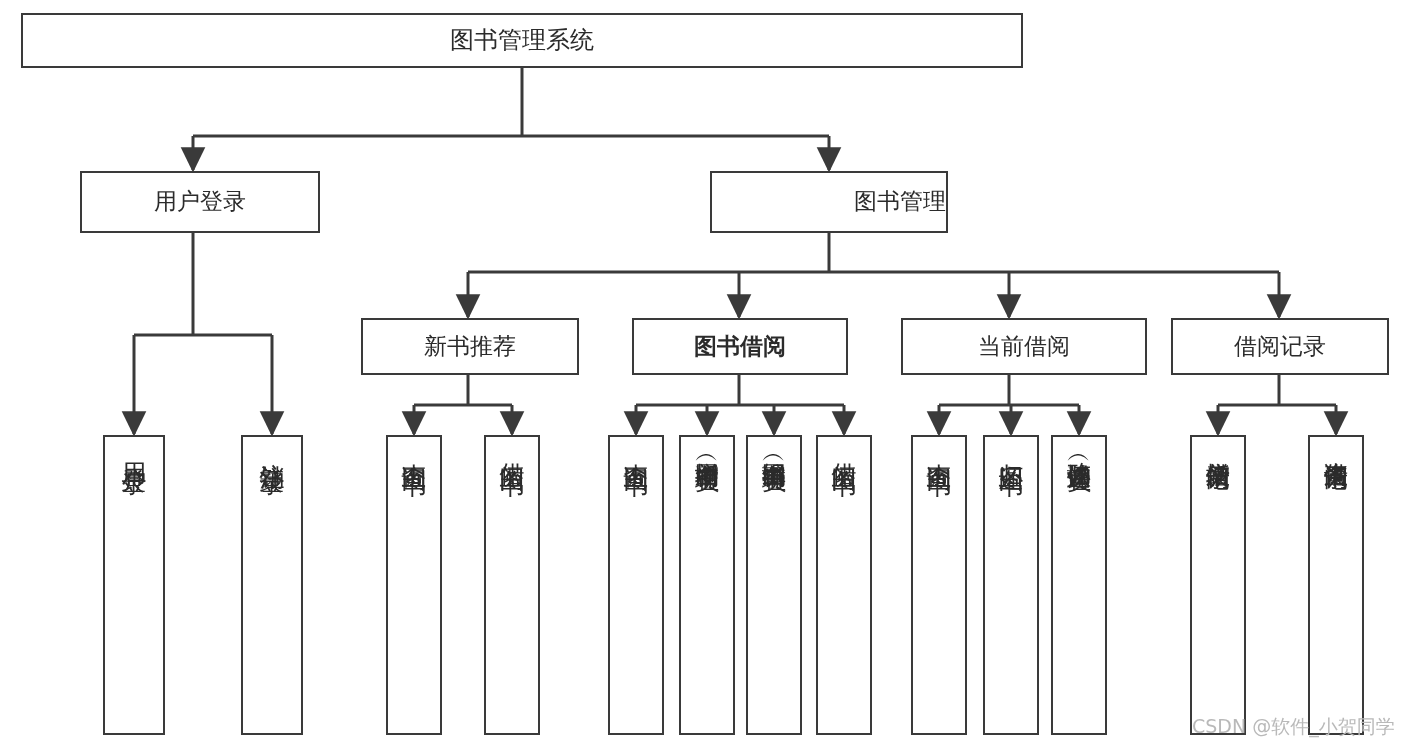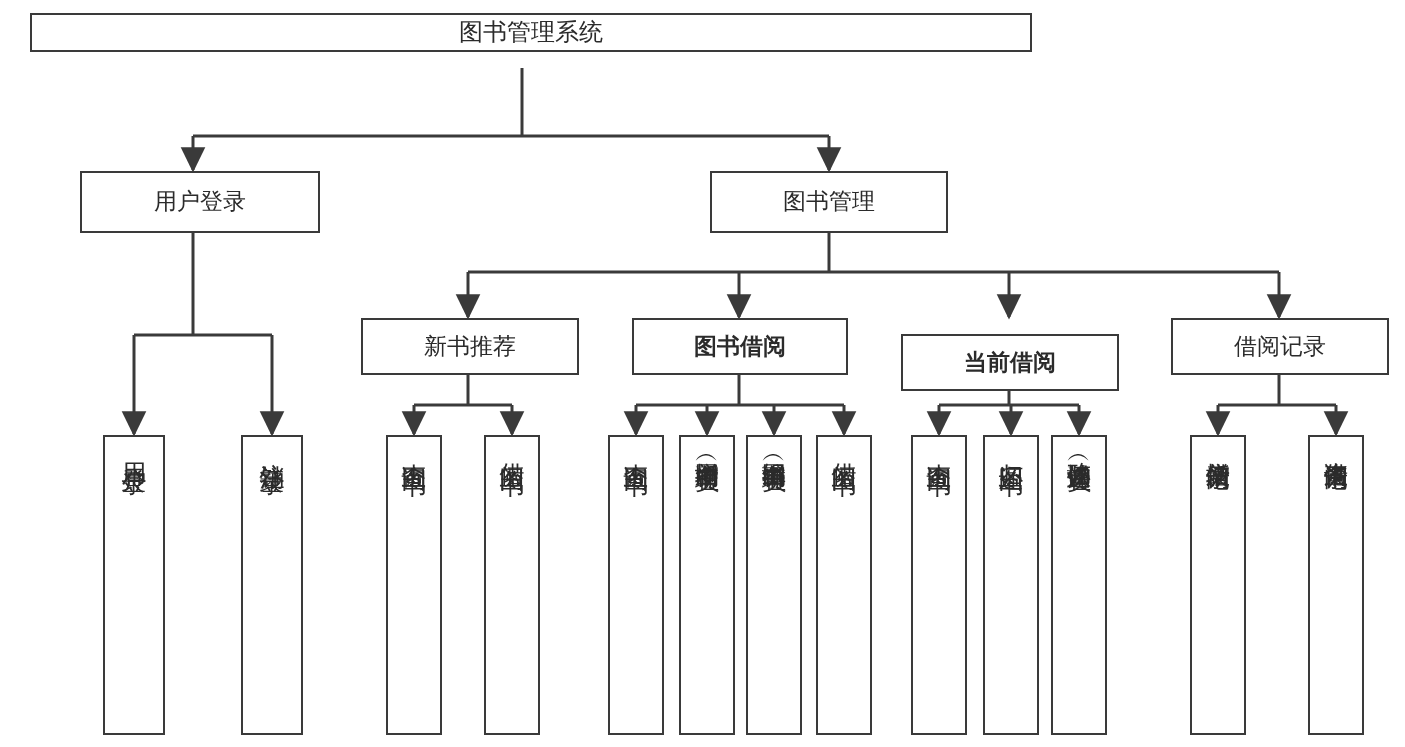--- a/index.html
+++ b/index.html
@@ -116,36 +116,36 @@
         <line x1="1011" y1="405" x2="1011" y2="434" stroke="#3a3a3a" stroke-width="3" marker-end="url(#arrowhead)"></line>
         <line x1="1079" y1="405" x2="1079" y2="434" stroke="#3a3a3a" stroke-width="3" marker-end="url(#arrowhead)"></line>
         <line x1="1279" y1="375" x2="1279" y2="405" stroke="#3a3a3a" stroke-width="3"></line>
         <line x1="1218" y1="405" x2="1336" y2="405" stroke="#3a3a3a" stroke-width="3"></line>
         <line x1="1218" y1="405" x2="1218" y2="434" stroke="#3a3a3a" stroke-width="3" marker-end="url(#arrowhead)"></line>
         <line x1="1336" y1="405" x2="1336" y2="434" stroke="#3a3a3a" stroke-width="3" marker-end="url(#arrowhead)"></line>
       </g>
   </svg>
 
   <div id="node-layer">
-      <div class="node horizontal root" style="left: 30px; top: 13px; width: 1002px; height: 39px;">
+      <div class="node horizontal root" style="left: 21px; top: 13px; width: 1002px; height: 55px;">
         <span class="node-label">图书管理系统</span>
       </div>
       <div class="node horizontal" style="left: 80px; top: 171px; width: 240px; height: 62px;">
         <span class="node-label">用户登录</span>
       </div>
-      <div class="node horizontal" style="left: 710px; top: 171px; width: 238px; height: 62px;">
+      <div class="node horizontal" style="left: 710px; top: 171px; width: 238px; height: 62px; justify-content: flex-end;">
         <span class="node-label">图书管理</span>
       </div>
       <div class="node horizontal" style="left: 361px; top: 318px; width: 218px; height: 57px;">
         <span class="node-label">新书推荐</span>
       </div>
       <div class="node horizontal" style="left: 632px; top: 318px; width: 216px; height: 57px; font-weight: bold;">
         <span class="node-label">图书借阅</span>
       </div>
-      <div class="node horizontal" style="left: 901px; top: 334px; width: 218px; height: 57px; font-weight: bold;">
+      <div class="node horizontal" style="left: 901px; top: 318px; width: 246px; height: 57px;">
         <span class="node-label">当前借阅</span>
       </div>
       <div class="node horizontal" style="left: 1171px; top: 318px; width: 218px; height: 57px; align-items: center;">
         <span class="node-label">借阅记录</span>
       </div>
       <div class="node vertical" style="left: 103px; top: 435px; width: 62px; height: 300px;">
         <span class="node-label">用户登录</span>
       </div>
       <div class="node vertical" style="left: 241px; top: 435px; width: 62px; height: 300px;">
         <span class="node-label">注销登录</span>
@@ -178,14 +178,15 @@
         <span class="node-label">确认归还（管理员）</span>
       </div>
       <div class="node vertical dense" style="left: 1190px; top: 435px; width: 56px; height: 300px;">
         <span class="node-label">新增借阅记录</span>
       </div>
       <div class="node vertical dense" style="left: 1308px; top: 435px; width: 56px; height: 300px;">
         <span class="node-label">查询借阅记录</span>
       </div>
     </div>
 
+  <div class="watermark" style="left: 1192px; top: 714px;">CSDN @软件_小贺同学</div>
 
 </div>
 
 </body></html>

